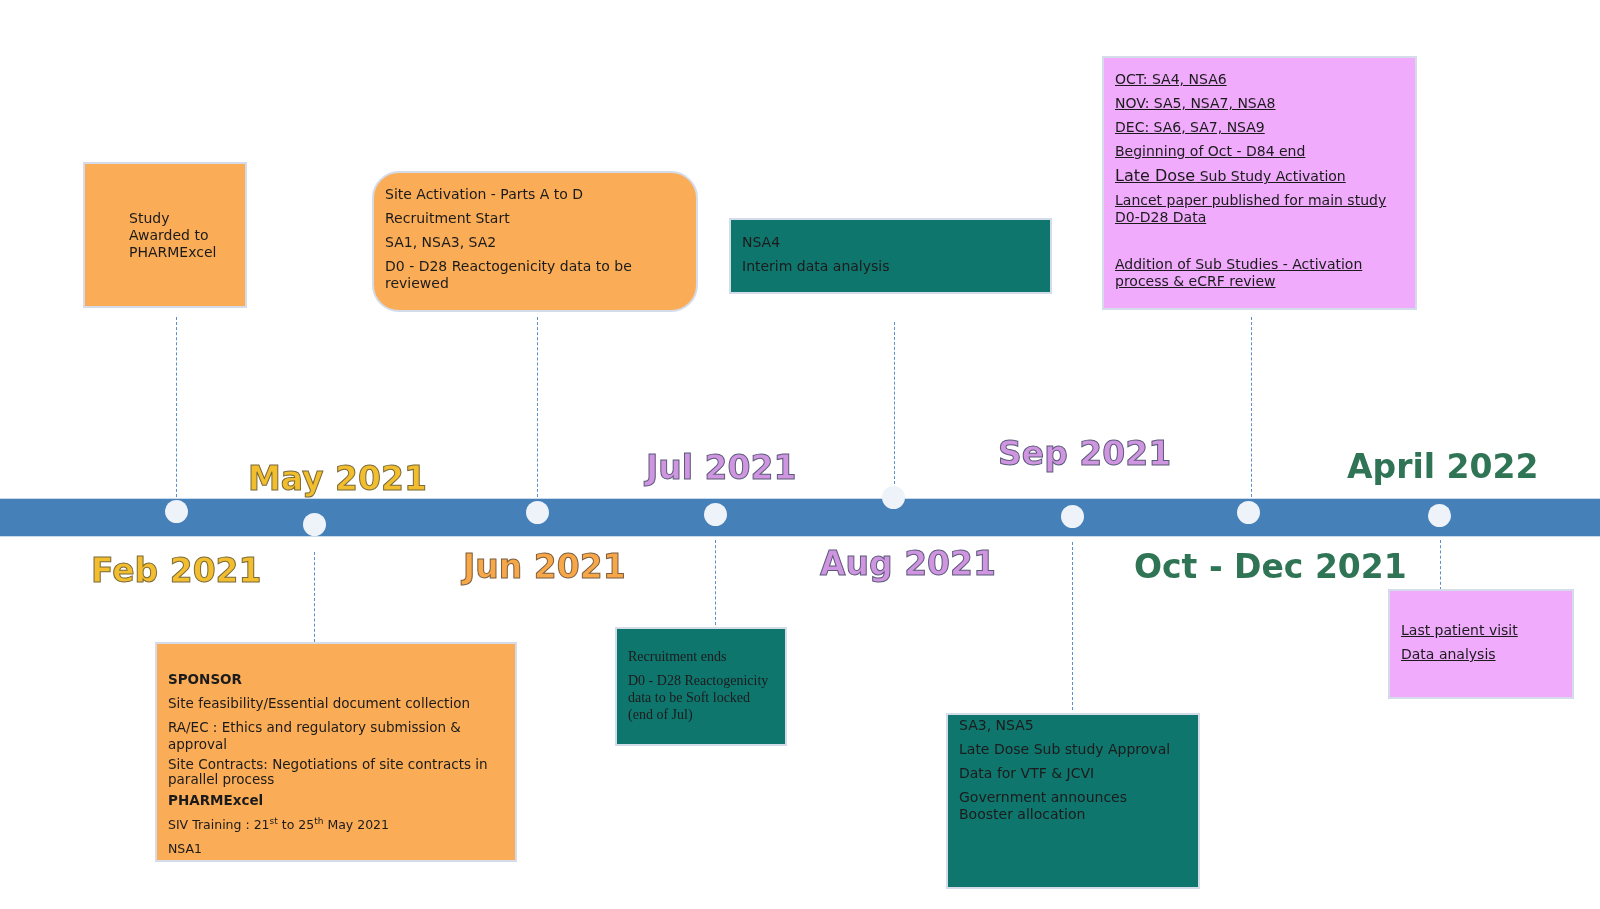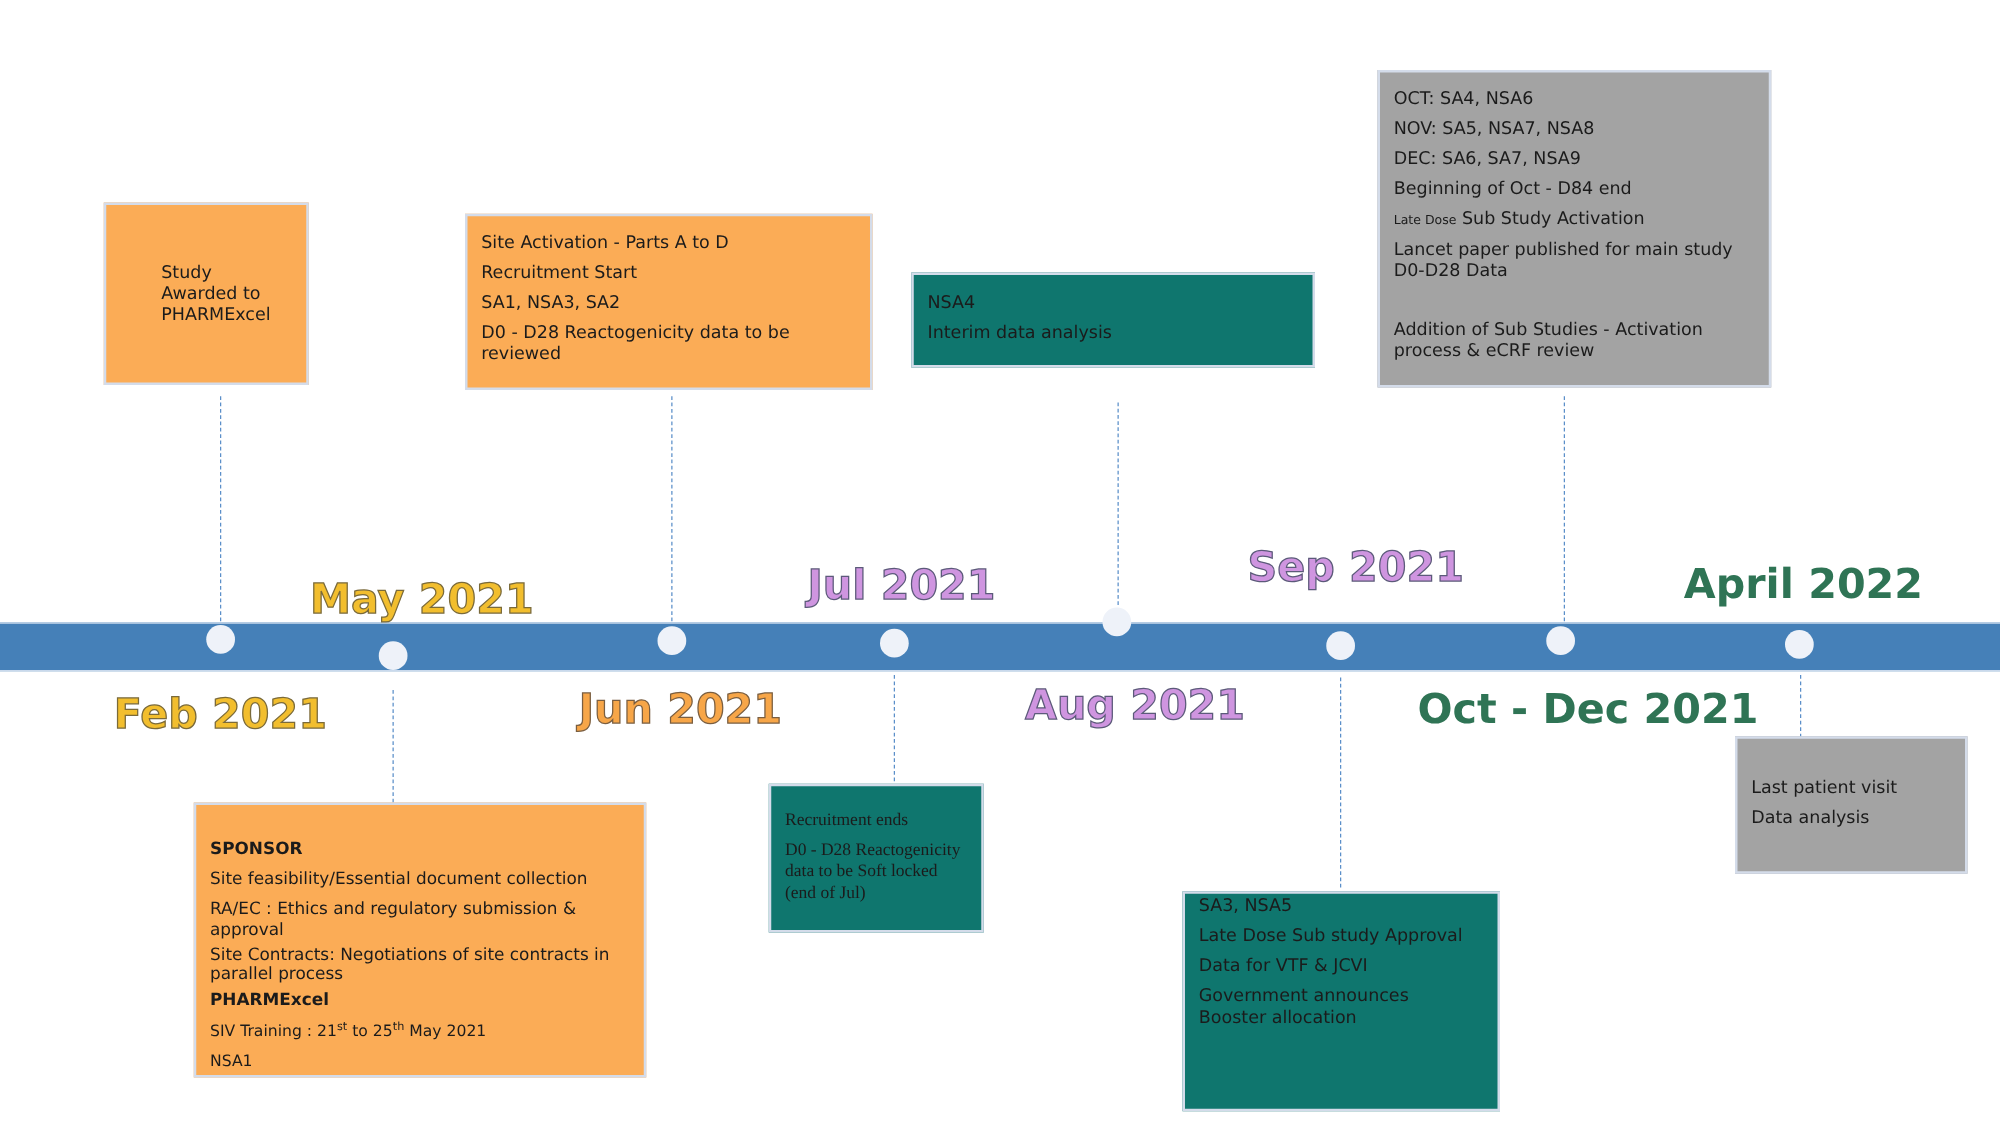--- a/index.html
+++ b/index.html
@@ -21,25 +21,25 @@
       position: absolute; width: 0; border-left: 1.5px dashed #5b8fc9;
     }
     .box {
       position: absolute; box-sizing: border-box;
       border: 2px solid #d4dcea;
       padding: 10px 11px;
       font-size: 14px; line-height: 17px; color: #1b1b1b;
     }
     .box.orange { background: #fbac56; }
     .box.purple { background: #0f766e; }
-    .box.green  { background: #a3a3a3; }
+    .box.green  { background: #f0abfc; text-decoration: underline; }
     .box .line { margin-bottom: 7px; }
     .box .line:last-child { margin-bottom: 0; }
     .box .bold { font-weight: bold; }
-    .box .small { font-size: 10px; }
+    .box .small { font-size: 16px; }
     .box sup { font-size: 9px; line-height: 0; }
     .label {
       position: absolute; font-weight: bold; font-size: 33px; line-height: 38px;
       white-space: nowrap;
     }
     .label.gold {
       color: #f2be2e;
       -webkit-text-stroke: 1px #7a6a3a;
     }
     .label.orange {
@@ -83,21 +83,21 @@
 <div class="label purple" style="left:646px; top:449px;">Jul 2021</div>
 <div class="label purple" style="left:820px; top:545px;">Aug 2021</div>
 <div class="label purple" style="left:998px; top:435px;">Sep 2021</div>
 <div class="label green" style="left:1134px; top:548px;">Oct - Dec 2021</div>
 <div class="label green" style="left:1347px; top:448px;">April 2022</div>
 
 <div class="box orange" style="left:83px; top:162px; width:164px; height:146px; display:flex; align-items:center;padding-left:44px;">
   <div class="line">Study Awarded to PHARMExcel</div>
 </div>
 
-<div class="box orange" style="left:372px; top:171px; width:326px; height:141px; padding-top:13px;">
+<div class="box orange" style="left:372px; top:171px; width:326px; height:141px; padding-top:13px;border-radius:27px;">
   <div class="line">Site Activation - Parts A to D</div>
   <div class="line">Recruitment Start</div>
   <div class="line">SA1, NSA3, SA2</div>
   <div class="line" style="width:250px;">D0 - D28 Reactogenicity data to be reviewed</div>
 </div>
 
 <div class="box purple" style="left:729px; top:218px; width:323px; height:76px; padding-top:14px;">
   <div class="line">NSA4</div>
   <div class="line">Interim data analysis</div>
 </div>

